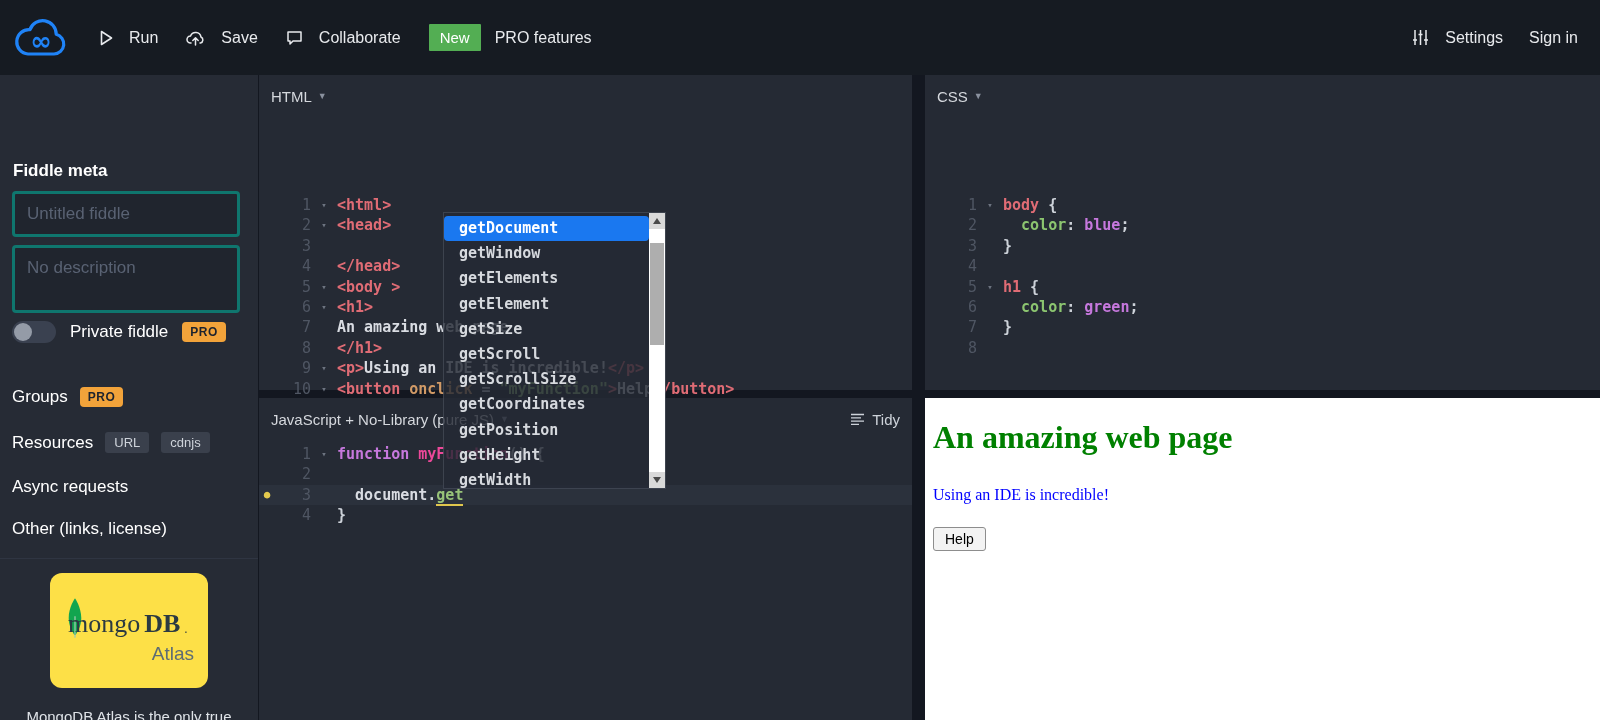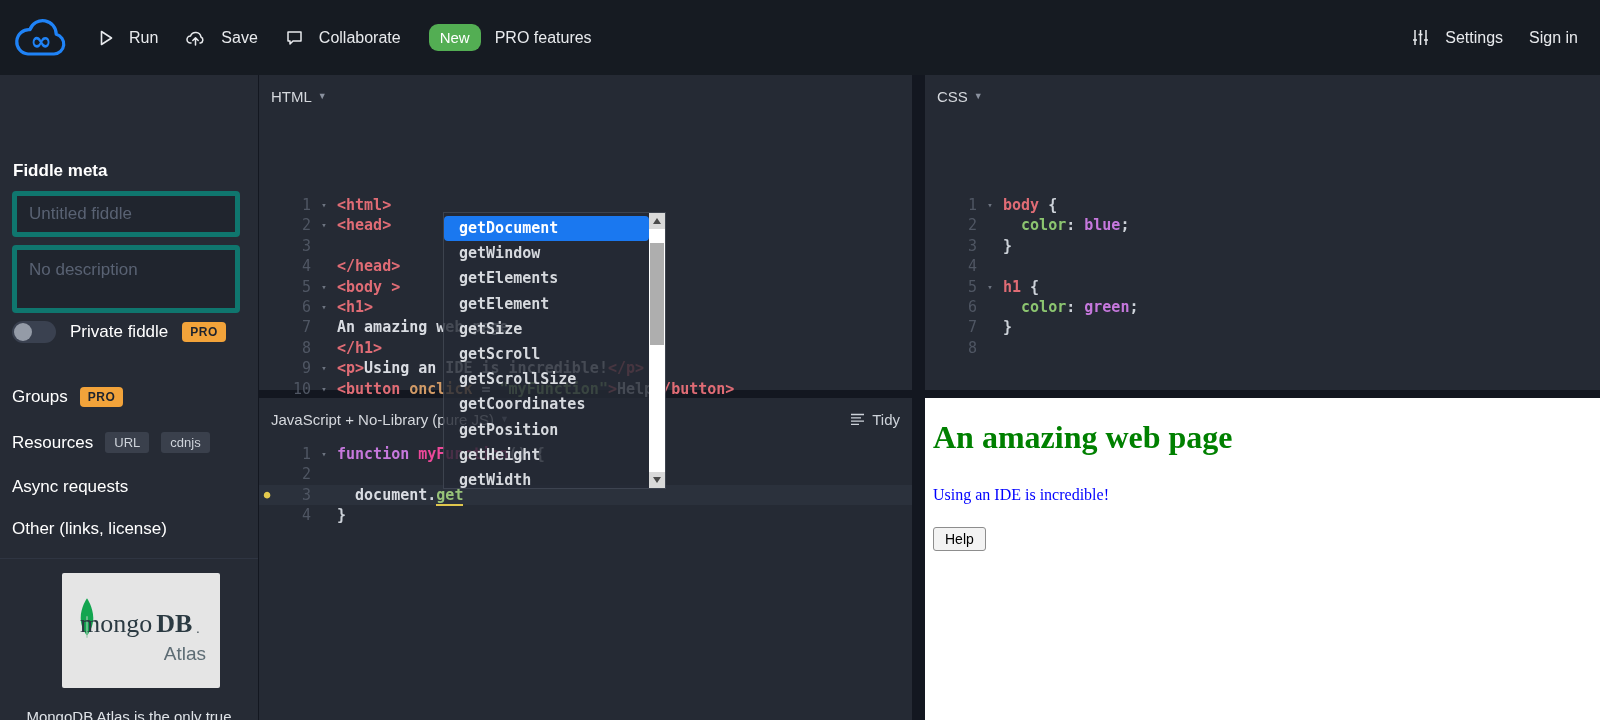--- a/index.html
+++ b/index.html
@@ -6,43 +6,43 @@
   html,body { width:1600px; height:720px; overflow:hidden; background:#131720; }
   body { font-family:"Liberation Sans", sans-serif; position:relative; }
 
   
   .topbar { position:absolute; left:0; top:0; width:1600px; height:75px; background:#161b22;
             display:flex; align-items:center; color:#e8eaed; }
   .topbar-left { display:flex; align-items:center; gap:28px; margin-left:10px; }
   .logo { width:62px; height:60px; display:flex; align-items:center; justify-content:center; cursor:pointer; }
   .tb-item { display:flex; align-items:center; gap:16px; font-size:16px; cursor:pointer; }
   .tb-icon { display:flex; align-items:center; }
-  .new-badge { background:#53ae53; color:#fff; font-size:15px; padding:5px 11px; border-radius:9px; }
+  .new-badge { background:#53ae53; color:#fff; font-size:15px; padding:5px 11px; border-radius:1px; }
   .topbar-right { margin-left:auto; display:flex; align-items:center; gap:26px; margin-right:22px; }
 
   
   .sidebar { position:absolute; left:0; top:75px; width:258px; height:645px; background:#262b35; color:#fff; }
   .side-title { position:absolute; left:13px; top:86px; font-size:17px; font-weight:bold; }
-  .side-input { position:absolute; left:12px; width:228px; background:#20252e; border:5px solid #0f766e;
+  .side-input { position:absolute; left:12px; width:228px; background:#20252e; border:3px solid #0f766e;
                 border-radius:4px; color:#d5d9e0; font-size:17px; padding:10px 12px;
                 font-family:"Liberation Sans", sans-serif; }
   .side-input::placeholder { color:#596273; }
   #fiddle-title { top:116px; height:46px; }
   #fiddle-desc { top:170px; height:68px; resize:none; }
   .toggle-row { position:absolute; left:12px; top:246px; display:flex; align-items:center; gap:14px; }
   .toggle { width:44px; height:22px; background:#3a4150; border-radius:11px; position:relative; cursor:pointer; }
   .toggle-knob { position:absolute; left:2px; top:2px; width:18px; height:18px; border-radius:50%; background:#949ba7; }
   .toggle-label { font-size:17px; }
   .pro-badge { background:#f2a33a; color:#1d232e; font-weight:bold; font-size:12px; padding:3px 8px;
                border-radius:4px; letter-spacing:.5px; }
   .side-link { position:absolute; left:12px; font-size:17px; display:flex; align-items:center; gap:12px; cursor:pointer; }
   .gray-badge { background:#3a404c; color:#ced3da; font-size:13px; padding:3px 9px; border-radius:3px; cursor:pointer; }
   .ad-section { position:absolute; left:0; top:483px; width:258px; height:162px; border-top:1px solid #2f3542; }
-  .ad-card { position:absolute; left:50px; top:14px; width:158px; height:115px; background:#e5e5e5; border-radius:2px;
-             cursor:pointer;margin-left:12px; }
+  .ad-card { position:absolute; left:50px; top:14px; width:158px; height:115px; background:#fde047; border-radius:12px;
+             cursor:pointer; }
   .ad-brand-row { position:absolute; left:18px; top:38px; display:flex; align-items:flex-end; gap:4px; }
   .mongo-word { font-family:"Liberation Serif", serif; font-size:26px; color:#2b3a42; line-height:1; }
   .mongo-db { font-family:"Liberation Serif", serif; font-size:26px; font-weight:bold; color:#2b3a42; line-height:1; }
   .mongo-dot { font-size:12px; color:#2b3a42; line-height:1; margin-bottom:2px; }
   .mongo-atlas { position:absolute; right:14px; top:70px; font-size:19px; color:#5d6c74; }
   .ad-text { position:absolute; left:14px; top:147px; width:230px; text-align:center; color:#dfe3e8;
              font-size:15px; line-height:22px; }
 
   
   .panel { position:absolute; background:#252a34; }

